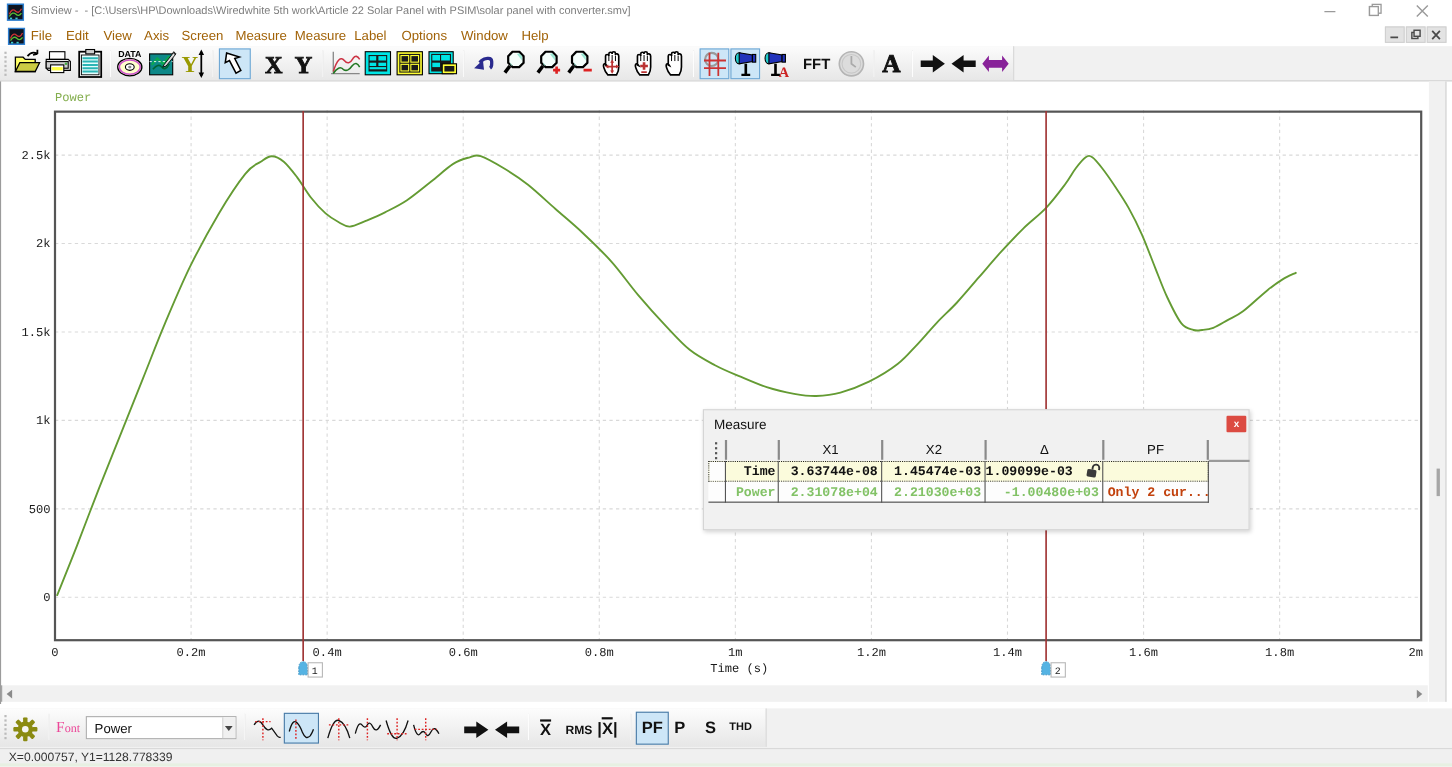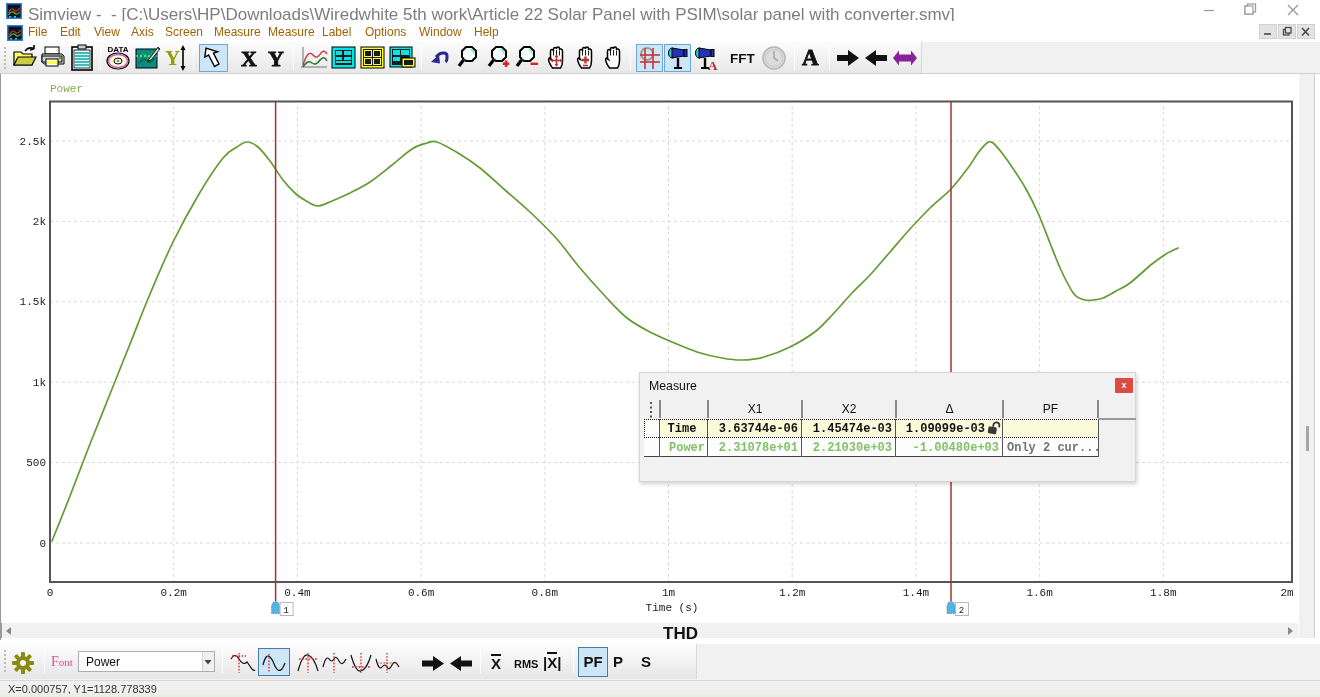--- a/index.html
+++ b/index.html
@@ -1,20 +1,20 @@
 <!DOCTYPE html>
 <html><head>
 <meta charset="utf-8">
 <style>
 * { margin:0; padding:0; box-sizing:border-box; }
 html,body { width:1320px; height:697px; overflow:hidden; background:#fff; }
 body { font-family:"Liberation Sans", sans-serif; position:relative; }
 .abs { position:absolute; }
 #titlebar { left:0; top:0; width:1320px; height:21px; background:#fff; }
-#titletxt { left:28px; top:5px; font-size:17px; color:#7d7d7d; white-space:nowrap; }
+#titletxt { left:28px; top:5px; font-size:10px; color:#7d7d7d; white-space:nowrap; }
 #menubar { left:0; top:21px; width:1320px; height:21px; background:#fff; }
 .menu { top:25px; font-size:12px; color:#a16207; }
 #toolbar { left:0; top:42px; width:1320px; height:32px; background:#f1f1f1; border-bottom:1px solid #cfcfcf; }
 #tbband { left:0; top:42px; width:922px; height:31px; background:linear-gradient(#fcfcfc,#e7e7e7); border-right:1px solid #d8d8d8; }
 .sep { top:46px; width:1px; height:24px; background:#d2d2d2; border-right:1px solid #fdfdfd; }
 .selbtn { background:#cde6f7; border:1px solid #70a8d4; }
 #hscroll { left:1px; top:623px; width:1297px; height:15px; background:#f1f1f1; border-left:1px solid #9b9b9b; }
 #vscroll { left:1299px; top:74px; width:16px; height:564px; background:#f1f1f1; border-right:1px solid #cfcfcf;}
 #vthumb { left:1306px; top:426px; width:3px; height:25px; background:#a6a6a6; }
 #botbar { left:0; top:644px; width:1320px; height:36px; background:#f1f1f1; }
@@ -349,33 +349,33 @@
 <div class="abs" style="left:644px;top:438px;width:455px;height:19px;background:#fdfdfd;border-bottom:1px solid #444"></div>
 
 <div class="abs" style="left:659px;top:419px;width:1px;height:38px;background:#555"></div>
 <div class="abs" style="left:707px;top:419px;width:1px;height:38px;background:#555"></div>
 <div class="abs" style="left:801px;top:419px;width:1px;height:38px;background:#555"></div>
 <div class="abs" style="left:895px;top:419px;width:1px;height:38px;background:#555"></div>
 <div class="abs" style="left:1002px;top:419px;width:1px;height:38px;background:#555"></div>
 <div class="abs" style="left:1098px;top:419px;width:1px;height:38px;background:#555"></div>
 <div class="abs" style="left:1099px;top:418px;width:37px;height:2px;background:#9a9a9a"></div>
 
-<div class="abs mono" style="left:659px;top:422px;width:46px;text-align:center;font-size:12px;font-weight:bold;color:#111">Time</div>
-<div class="abs mono" style="left:708px;top:422px;width:90px;text-align:right;font-size:12px;font-weight:bold;color:#111">3.63744e-06</div>
+<div class="abs mono" style="left:659px;top:422px;width:46px;text-align:right;font-size:12px;font-weight:bold;color:#111">Time</div>
+<div class="abs mono" style="left:708px;top:422px;width:90px;text-align:right;font-size:12px;font-weight:bold;color:#111">3.63744e-08</div>
 <div class="abs mono" style="left:802px;top:422px;width:90px;text-align:right;font-size:12px;font-weight:bold;color:#111">1.45474e-03</div>
-<div class="abs mono" style="left:896px;top:422px;width:89px;text-align:right;font-size:12px;font-weight:bold;color:#111">1.09099e-03</div>
+<div class="abs mono" style="left:896px;top:422px;width:89px;text-align:left;font-size:12px;font-weight:bold;color:#111">1.09099e-03</div>
 <svg class="abs" style="left:987px;top:420px;transform:rotate(9deg)" width="14" height="15">
     <path d="M6,7 L6,5 A3,3 0 0 1 12,5 L12,6.5" fill="none" stroke="#333" stroke-width="1.7"></path>
     <rect x="1.5" y="7" width="8.5" height="7" rx="1.5" fill="#3a3a3a"></rect>
   </svg>
 <div class="abs mono" style="left:659px;top:441px;width:46px;text-align:right;font-size:12px;font-weight:bold;color:#82c266">Power</div>
-<div class="abs mono" style="left:708px;top:441px;width:90px;text-align:right;font-size:12px;font-weight:bold;color:#82c266">2.31078e+01</div>
+<div class="abs mono" style="left:708px;top:441px;width:90px;text-align:right;font-size:12px;font-weight:bold;color:#82c266">2.31078e+04</div>
 <div class="abs mono" style="left:802px;top:441px;width:90px;text-align:right;font-size:12px;font-weight:bold;color:#82c266">2.21030e+03</div>
 <div class="abs mono" style="left:896px;top:441px;width:103px;text-align:right;font-size:12px;font-weight:bold;color:#82c266">-1.00480e+03</div>
-<div class="abs mono" style="left:1007px;top:441px;font-size:12px;font-weight:bold;color:#737373">Only 2 cur...</div>
+<div class="abs mono" style="left:1007px;top:441px;font-size:12px;font-weight:bold;color:#c2410c">Only 2 cur...</div>
 
 <div class="abs" style="left:0;top:74px;width:1px;height:566px;background:#9b9b9b"></div>
 
 <div class="abs" id="hscroll"></div>
 <div class="abs" id="vscroll"></div>
 <div class="abs" id="vthumb"></div>
 <svg class="abs" style="left:4px;top:626px" width="10" height="10">
     <path d="M7,1 L2,5 L7,9 Z" fill="#8a8a8a"></path>
   </svg>
 <svg class="abs" style="left:1285px;top:626px" width="10" height="10">
@@ -449,17 +449,17 @@
   </svg>
 <div class="abs bsep" style="left:480px"></div>
 <div class="abs" style="left:491px;top:654px;font-size:15px;font-weight:bold;color:#111;border-top:2px solid #111;line-height:15px">X</div>
 <div class="abs" style="left:514px;top:658px;font-size:11px;font-weight:bold;color:#111">RMS</div>
 <div class="abs" style="left:543px;top:654px;font-size:15px;font-weight:bold;color:#111"><span style="font-weight:bold">|</span><span style="border-top:2px solid #111">X</span><span>|</span></div>
 <div class="abs bsep" style="left:573px"></div>
 <div class="abs" style="left:578px;top:647px;width:30px;height:30px;background:#cde6f7;border:1px solid #4a7ba6"></div>
 <div class="abs" style="left:578px;top:653px;width:30px;text-align:center;font-size:15px;font-weight:bold;color:#111">PF</div>
 <div class="abs" style="left:613px;top:653px;font-size:15px;font-weight:bold;color:#111">P</div>
 <div class="abs" style="left:641px;top:653px;font-size:15px;font-weight:bold;color:#111">S</div>
-<div class="abs" style="left:663px;top:624px;font-size:17px;font-weight:bold;color:#111">THD</div>
+<div class="abs" style="left:663px;top:656px;font-size:10px;font-weight:bold;color:#111">THD</div>
 
 <div class="abs" id="statusbar"></div>
 <div class="abs" id="statustxt">X=0.000757, Y1=1128.778339</div>
 <div class="abs" style="left:0;top:694px;width:1320px;height:3px;background:#e7f0e2"></div>
 
 </body></html>

